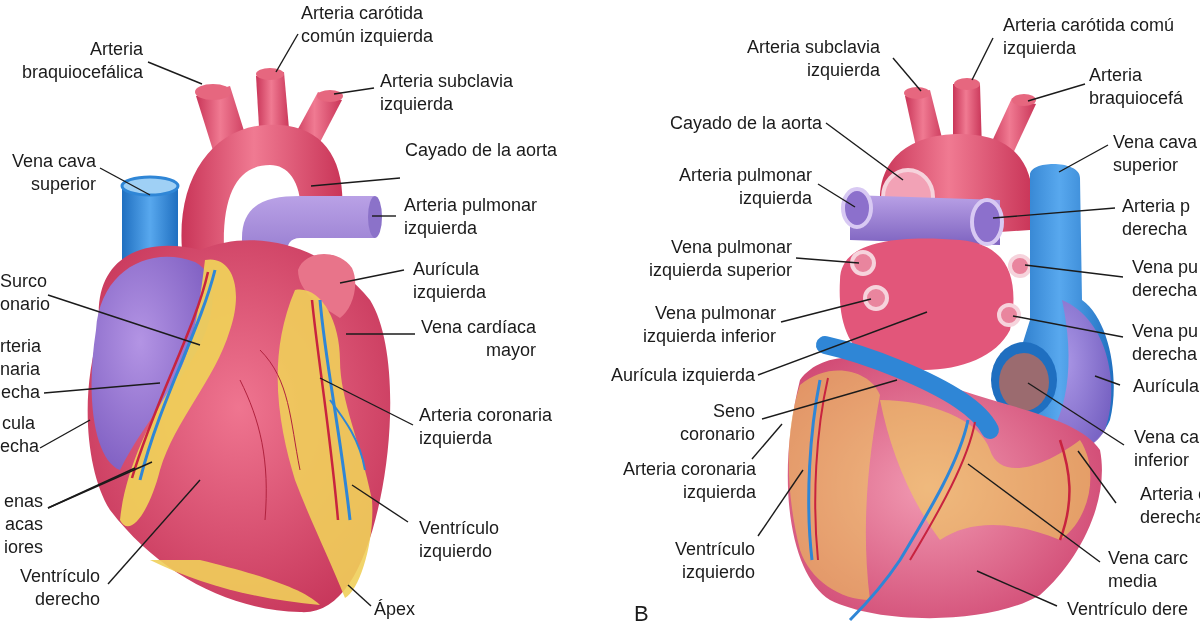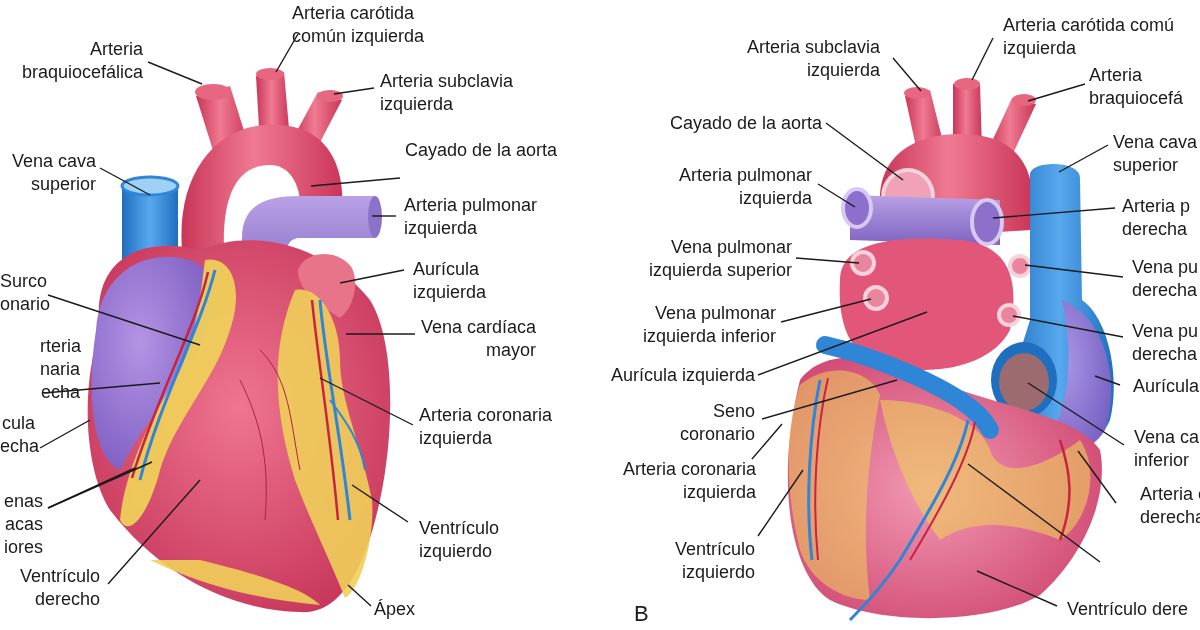--- a/index.html
+++ b/index.html
@@ -162,36 +162,36 @@
     <line x1="752" y1="459" x2="782" y2="424"></line>
     <line x1="1116" y1="503" x2="1078" y2="451"></line>
     <line x1="758" y1="536" x2="803" y2="470"></line>
     <line x1="1100" y1="562" x2="968" y2="464"></line>
     <line x1="1057" y1="606" x2="977" y2="571"></line>
   </g>
 </svg>
 
 <div class="lbl r" style="left:0;top:38px;width:143px;">Arteria
 braquiocefálica</div>
-<div class="lbl l" style="left:292px;top:2px;">Arteria carótida
+<div class="lbl l" style="left:301px;top:2px;">Arteria carótida
 común izquierda</div>
 <div class="lbl l" style="left:380px;top:70px;">Arteria subclavia
 izquierda</div>
 <div class="lbl l" style="left:405px;top:139px;">Cayado de la aorta</div>
 <div class="lbl r" style="left:0;top:150px;width:96px;">Vena cava
 superior</div>
 <div class="lbl l" style="left:404px;top:194px;">Arteria pulmonar
 izquierda</div>
 <div class="lbl r" style="left:0;top:270px;width:45px;">Surco
 onario</div>
 <div class="lbl l" style="left:413px;top:258px;">Aurícula
 izquierda</div>
 <div class="lbl l" style="left:421px;top:316px;text-align:right;">Vena cardíaca
 mayor</div>
-<div class="lbl r" style="left:0;top:335px;width:40px;margin-left:40px;">rteria
+<div class="lbl r" style="left:0;top:335px;width:40px;">rteria
 naria
 echa</div>
 <div class="lbl l" style="left:419px;top:404px;">Arteria coronaria
 izquierda</div>
 <div class="lbl r" style="left:0;top:412px;width:37px;text-align:center;">cula
 echa</div>
 <div class="lbl r" style="left:0;top:490px;width:43px;">enas
 acas
 iores</div>
 <div class="lbl l" style="left:419px;top:517px;">Ventrículo
@@ -228,15 +228,17 @@
 <div class="lbl r" style="left:640px;top:400px;width:115px;">Seno
 coronario</div>
 <div class="lbl l" style="left:1134px;top:426px;">Vena ca
 inferior</div>
 <div class="lbl r" style="left:580px;top:458px;width:176px;">Arteria coronaria
 izquierda</div>
 <div class="lbl l" style="left:1124px;top:483px;margin-left:16px;">Arteria c
 derecha</div>
 <div class="lbl r" style="left:640px;top:538px;width:115px;">Ventrículo
 izquierdo</div>
+<div class="lbl l" style="left:1108px;top:547px;">Vena carc
+media</div>
 <div class="lbl l" style="left:1067px;top:598px;">Ventrículo dere</div>
 
 </div>
 
 </body></html>

